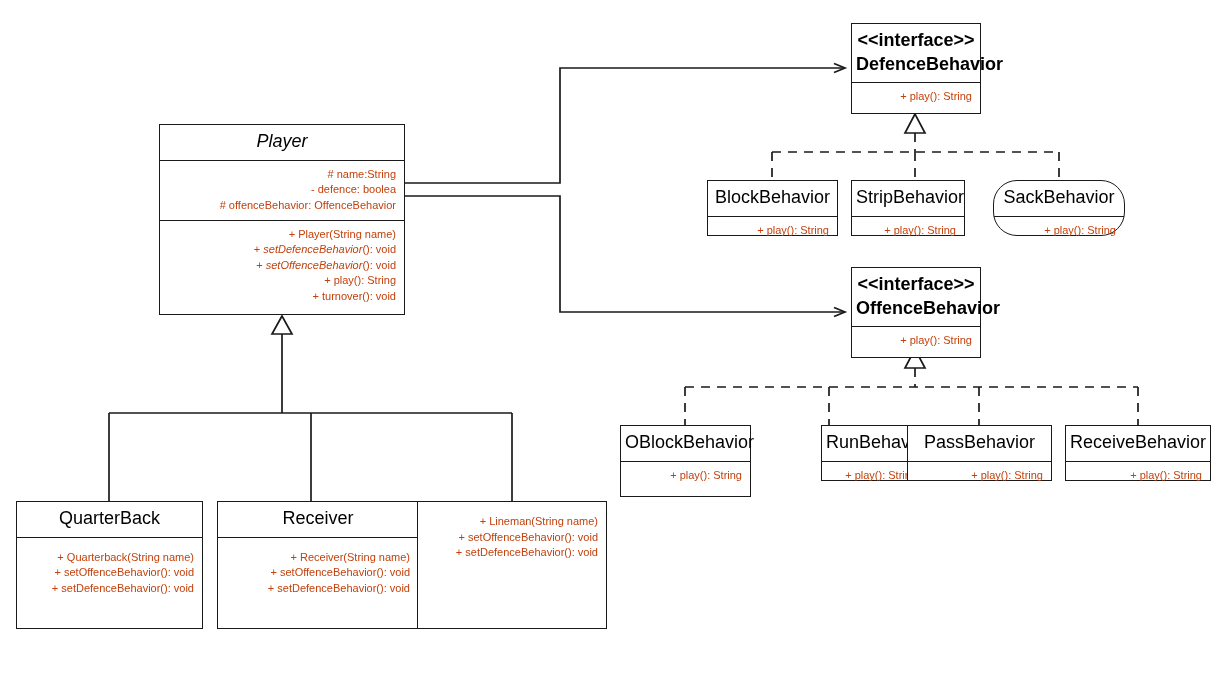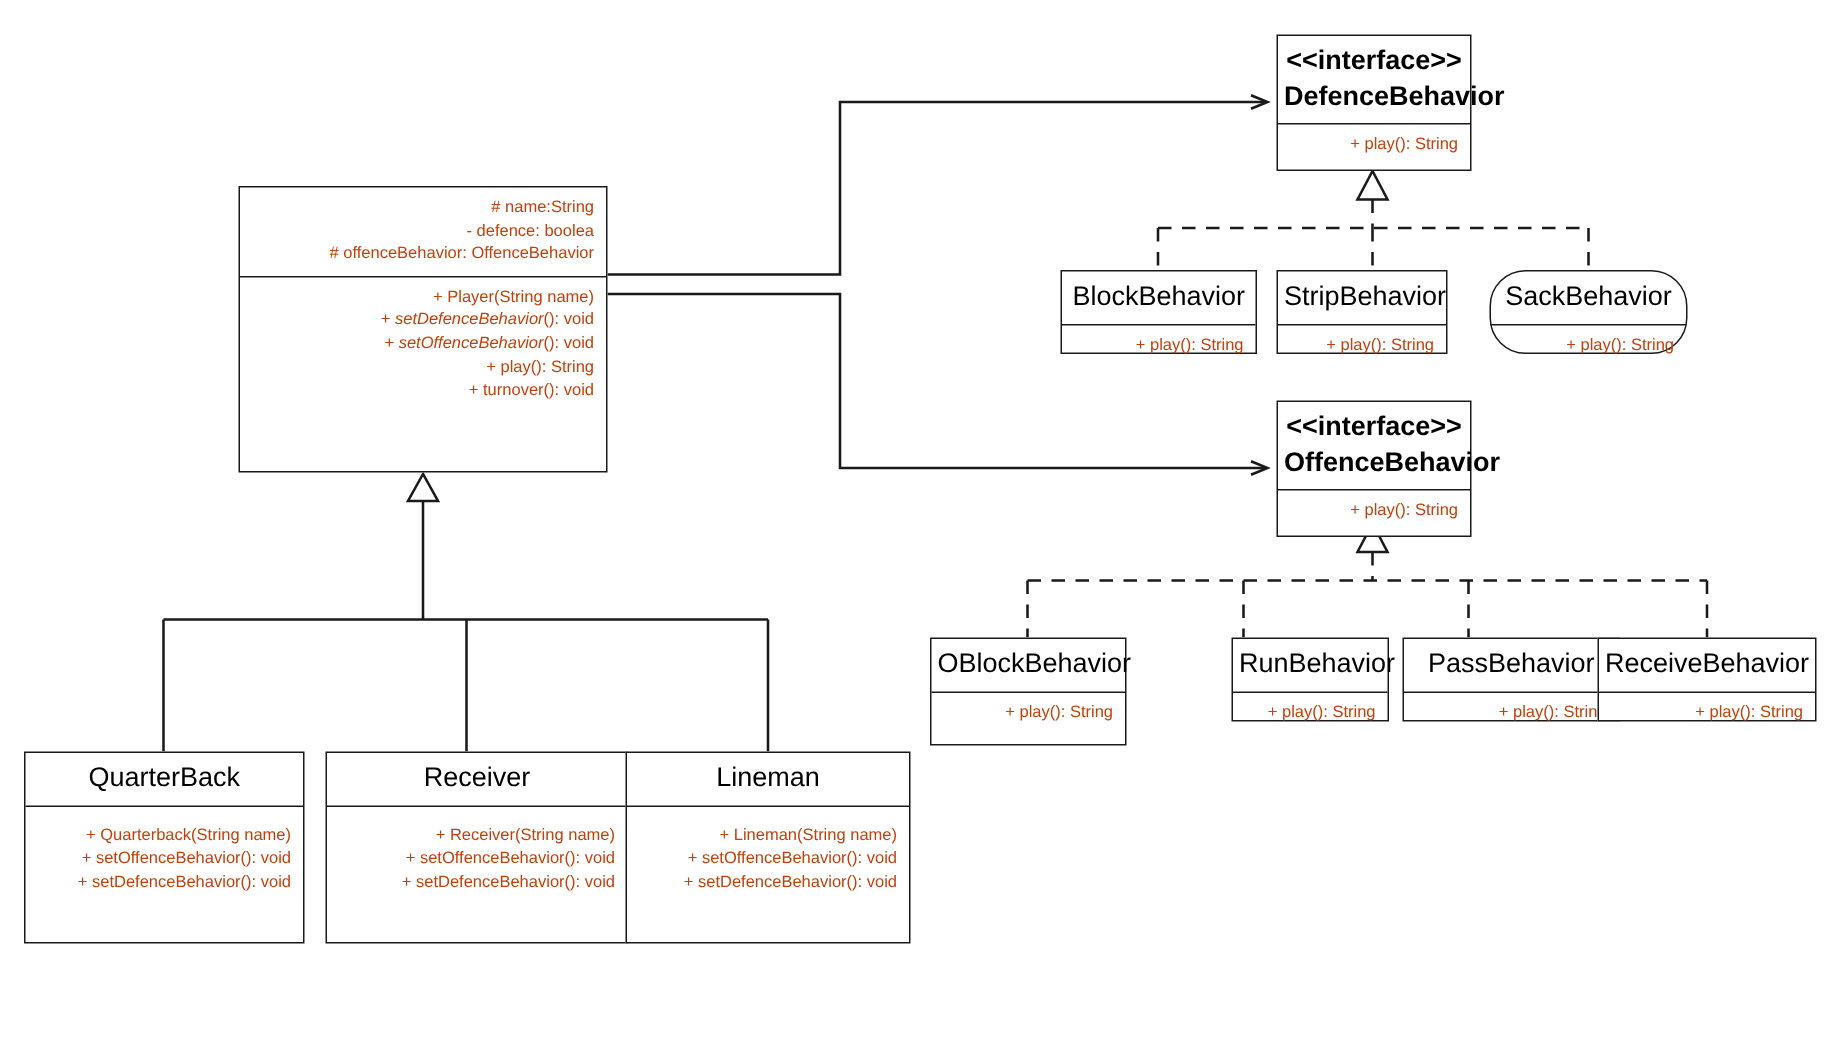--- a/index.html
+++ b/index.html
@@ -120,20 +120,21 @@
         <path d="M685,387 L685,425"></path>
         <path d="M829,387 L829,425"></path>
         <path d="M979,387 L979,425"></path>
         <path d="M1138,387 L1138,425"></path>
       </g>
       <polygon points="915,349 905,368 925,368" fill="#ffffff" stroke="#1a1a1a" stroke-width="1.7" stroke-dasharray="0"></polygon>
     </g>
   </svg>
 
   <div class="uml-box" style="left:159px; top:124px; width:246px; height:191px;">
+    <div class="uml-header abstract-name">Player</div>
     <div class="uml-compartment attrs">
       <div class="uml-row"># name:String</div>
       <div class="uml-row">- defence: boolea</div>
       <div class="uml-row"># offenceBehavior: OffenceBehavior</div>
     </div>
     <div class="uml-compartment">
       <div class="uml-row"><span>+ </span><span>Player(String name)</span></div>
       <div class="uml-row abstract-member"><span>+ </span><em>setDefenceBehavior</em><span>(): void</span></div>
       <div class="uml-row abstract-member"><span>+ </span><em>setOffenceBehavior</em><span>(): void</span></div>
       <div class="uml-row"><span>+ </span><span>play(): String</span></div>
@@ -189,21 +190,21 @@
     </div>
   </div>
 
   <div class="uml-box" style="left:792px; top:425px; width:105px; height:56px;margin-left:29px;">
     <div class="uml-header">RunBehavior</div>
     <div class="uml-compartment">
       <div class="uml-row">+ play(): String</div>
     </div>
   </div>
 
-  <div class="uml-box" style="left:907px; top:425px; width:145px; height:56px;margin-left:28px;">
+  <div class="uml-box" style="left:907px; top:425px; width:145px; height:56px;">
     <div class="uml-header">PassBehavior</div>
     <div class="uml-compartment">
       <div class="uml-row">+ play(): String</div>
     </div>
   </div>
 
   <div class="uml-box" style="left:1065px; top:425px; width:146px; height:56px;">
     <div class="uml-header">ReceiveBehavior</div>
     <div class="uml-compartment">
       <div class="uml-row">+ play(): String</div>
@@ -222,21 +223,20 @@
   <div class="uml-box" style="left:217px; top:501px; width:202px; height:128px;">
     <div class="uml-header">Receiver</div>
     <div class="uml-compartment spacer-pad">
       <div class="uml-row">+ Receiver(String name)</div>
       <div class="uml-row">+ setOffenceBehavior(): void</div>
       <div class="uml-row">+ setDefenceBehavior(): void</div>
     </div>
   </div>
 
   <div class="uml-box" style="left:417px; top:501px; width:190px; height:128px;">
-    <div class="uml-header">Lineman</div>
     <div class="uml-compartment spacer-pad">
       <div class="uml-row">+ Lineman(String name)</div>
       <div class="uml-row">+ setOffenceBehavior(): void</div>
       <div class="uml-row">+ setDefenceBehavior(): void</div>
     </div>
   </div>
 
 </div>
 
 </body></html>

